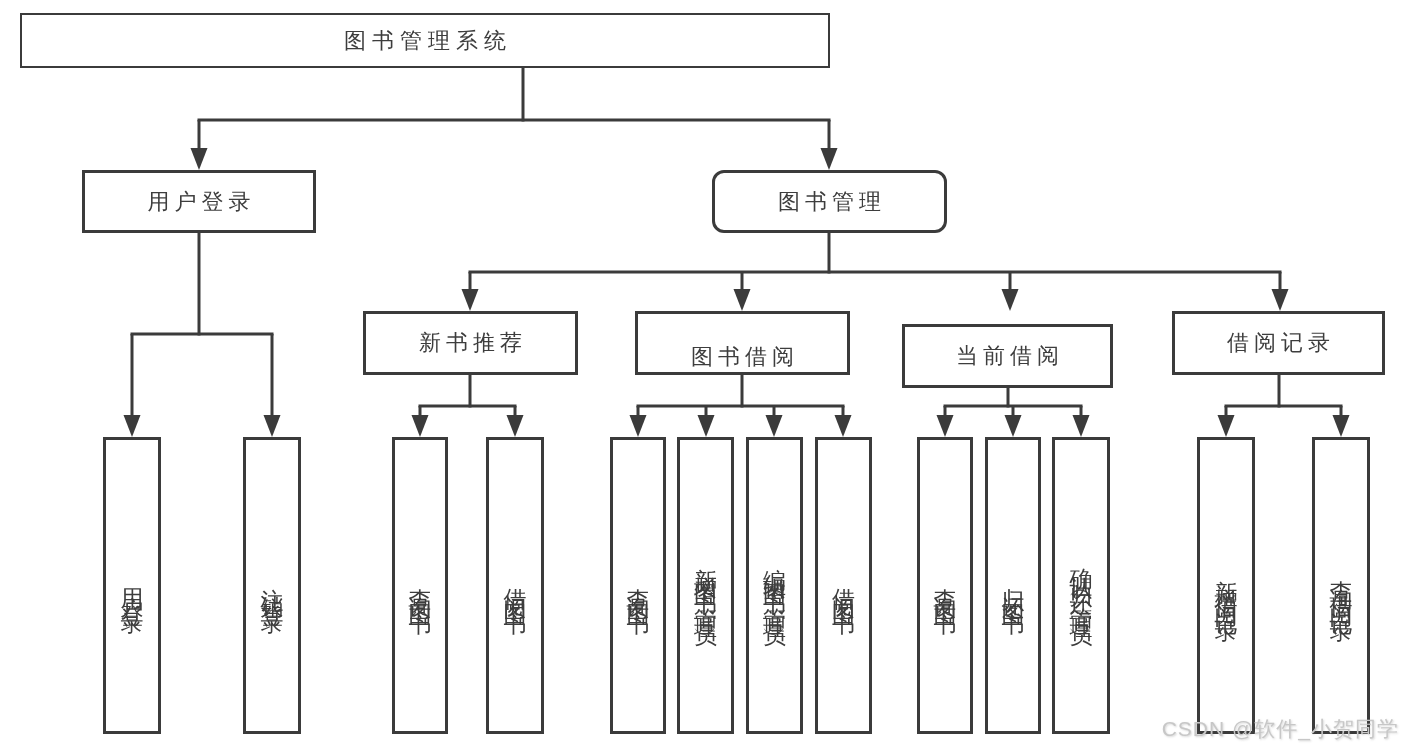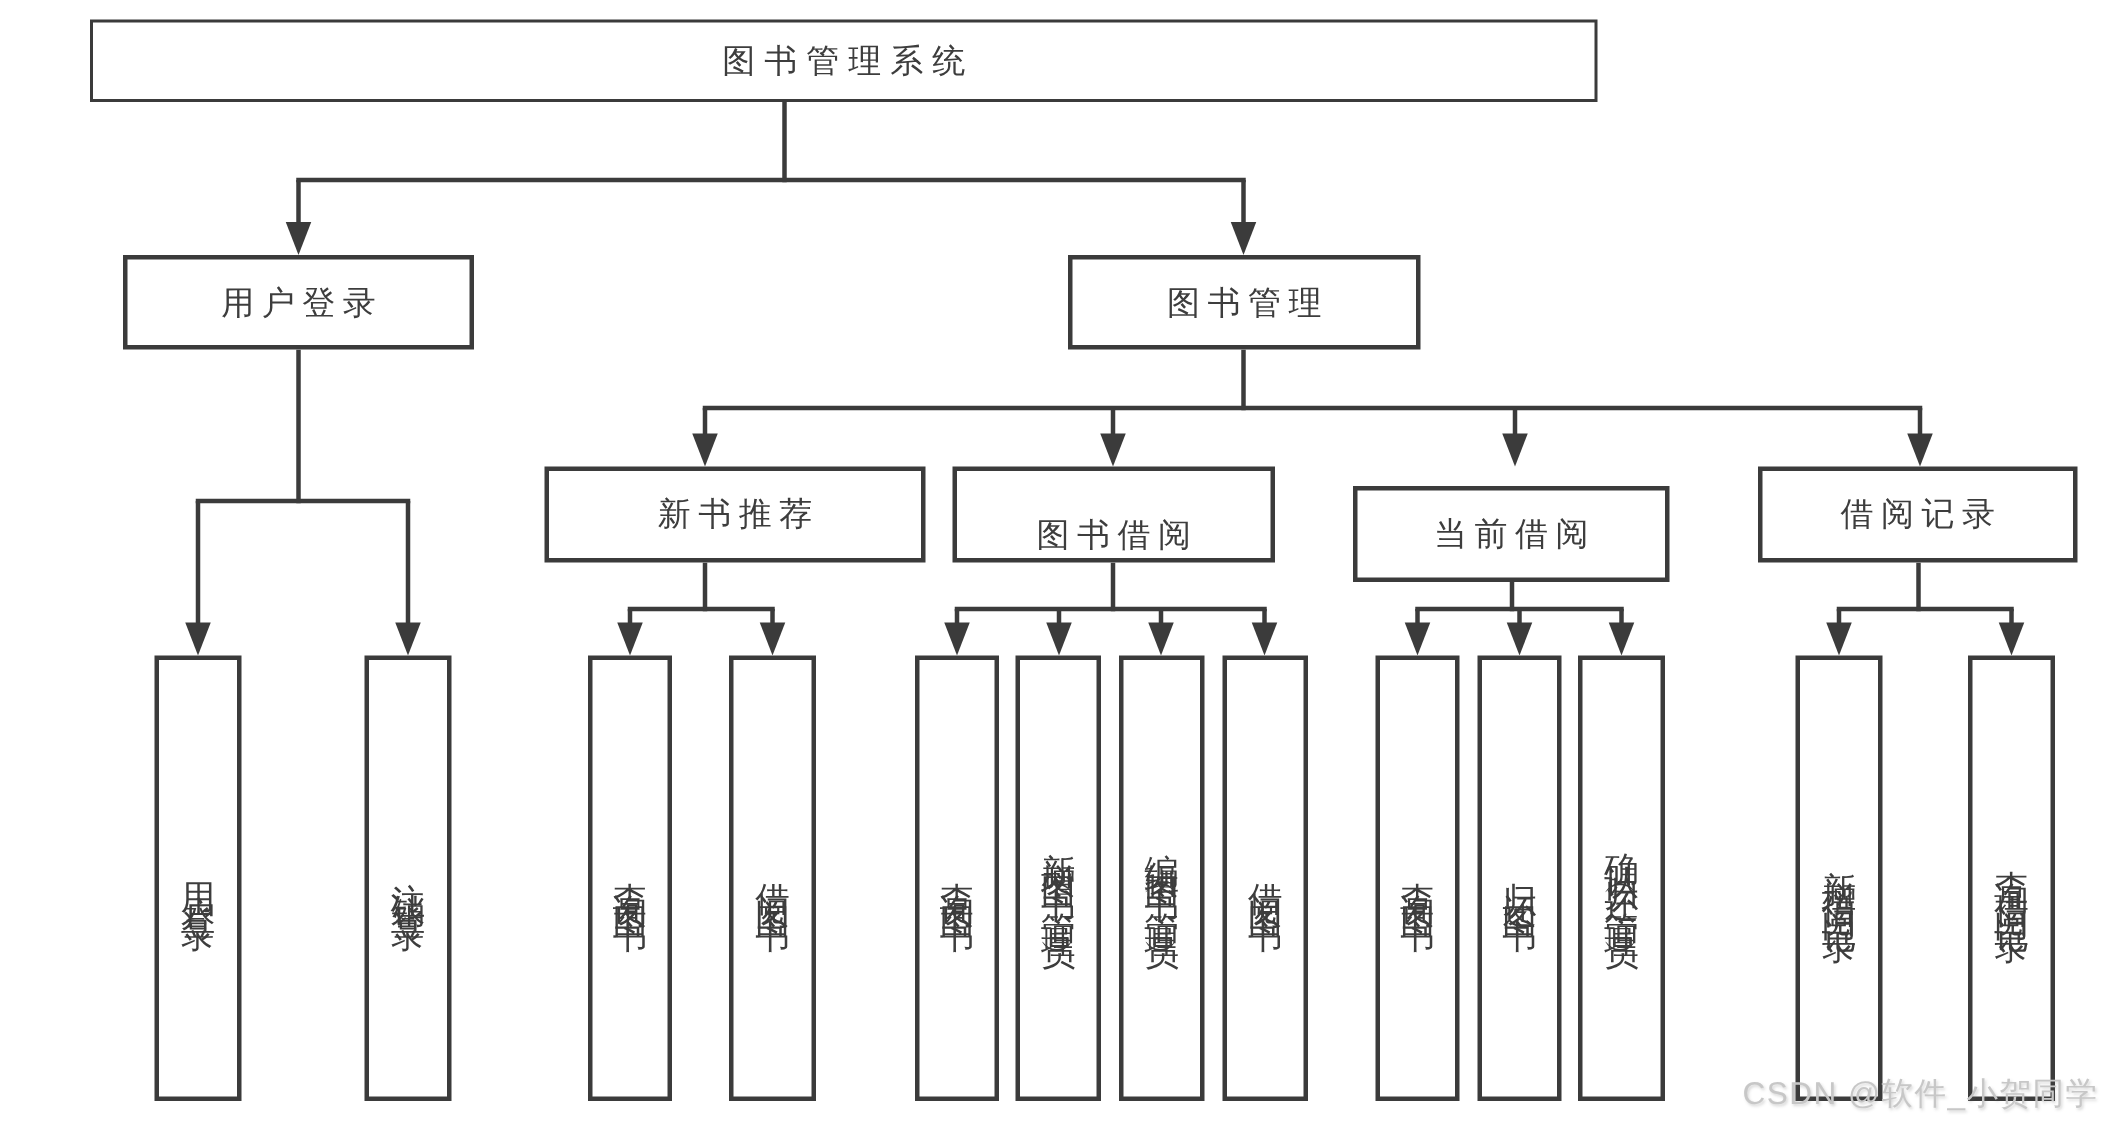--- a/index.html
+++ b/index.html
@@ -121,32 +121,32 @@
     <g>
       <line x1="1279" y1="375" x2="1279" y2="407.5"></line>
       <line x1="1224.5" y1="406" x2="1342.5" y2="406"></line>
       <line x1="1226" y1="406" x2="1226" y2="417"></line>
       <polygon points="1217.5,415 1234.5,415 1226,437"></polygon>
       <line x1="1341" y1="406" x2="1341" y2="417"></line>
       <polygon points="1332.5,415 1349.5,415 1341,437"></polygon>
     </g>
   </svg>
 
-  <div class="node root" style="left:20px; top:13px; width:1005px; height:55px;margin-left:40px;">
+  <div class="node root" style="left:20px; top:13px; width:810px; height:55px;">
     <span>图书管理系统</span>
   </div>
 
   <div class="node hnode" style="left:82px; top:170px; width:234px; height:63px;">
     <span>用户登录</span>
   </div>
-  <div class="node hnode" style="left:712px; top:170px; width:235px; height:63px;">
+  <div class="node hnode" style="left:712px; top:170px; width:235px; height:63px;border-radius:12px;">
     <span>图书管理</span>
   </div>
 
-  <div class="node hnode" style="left:363px; top:311px; width:254px; height:64px;">
+  <div class="node hnode" style="left:363px; top:311px; width:215px; height:64px;">
     <span>新书推荐</span>
   </div>
   <div class="node hnode" style="left:635px; top:311px; width:215px; height:64px;align-items:flex-end;">
     <span>图书借阅</span>
   </div>
   <div class="node hnode" style="left:902px; top:311px; width:211px; height:64px;margin-top:13px;">
     <span>当前借阅</span>
   </div>
   <div class="node hnode" style="left:1172px; top:311px; width:213px; height:64px;">
     <span>借阅记录</span>

